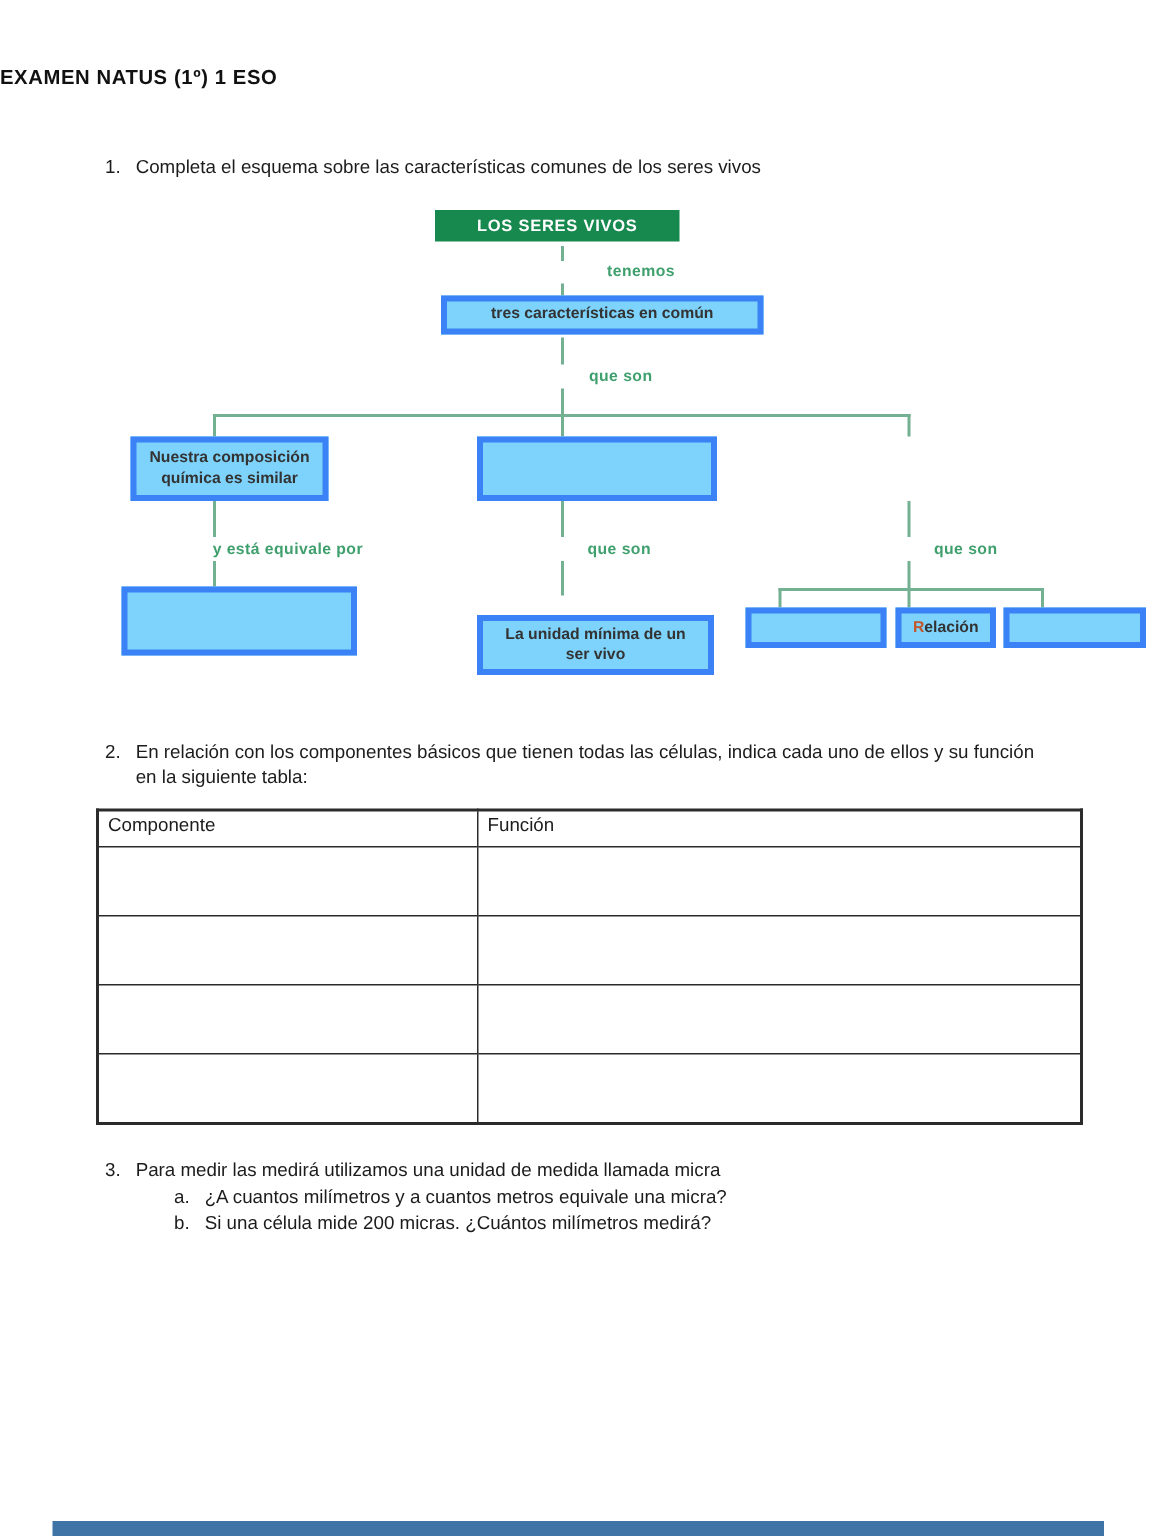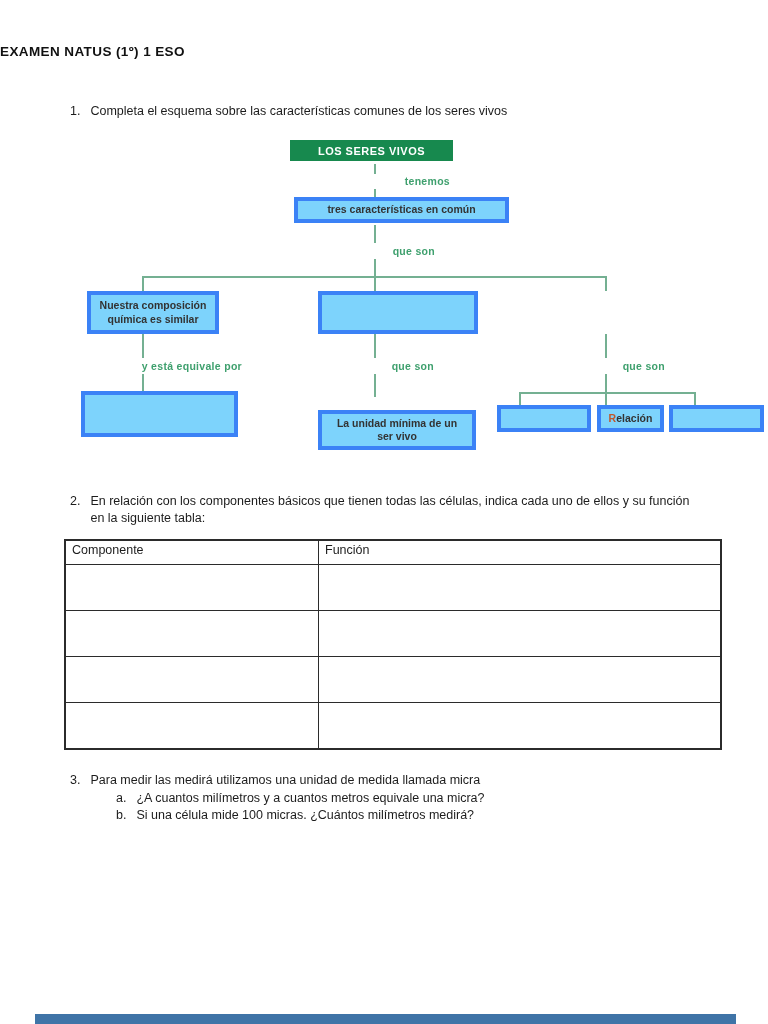--- a/index.html
+++ b/index.html
@@ -142,18 +142,18 @@
   <div class="abs question" style="left:70px;top:772px;width:640px;">
     <span class="q-num">3.</span>
     <span>Para medir las medirá utilizamos una unidad de medida llamada micra</span>
   </div>
   <div class="abs sub-question" style="left:116px;top:790px;width:600px;">
     <span class="q-num">a.</span>
     <span>¿A cuantos milímetros y a cuantos metros equivale una micra?</span>
   </div>
   <div class="abs sub-question" style="left:116px;top:807px;width:600px;">
     <span class="q-num">b.</span>
-    <span>Si una célula mide 100 micras. ¿Cuántos milímetros medirá?</span>
+    <span>Si una célula mide 200 micras. ¿Cuántos milímetros medirá?</span>
   </div>
 
   <div class="abs blue-bar" style="left:35px;top:1014px;width:701px;height:10px;"></div>
 
 </div>
 
 </body></html>

